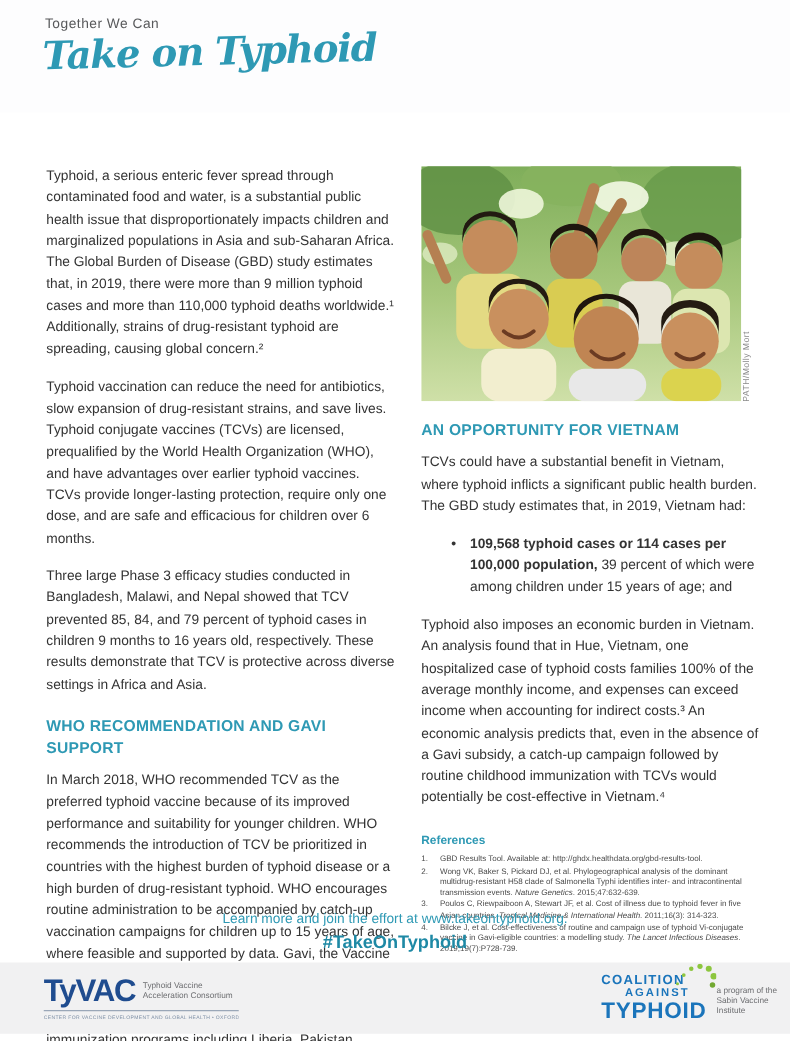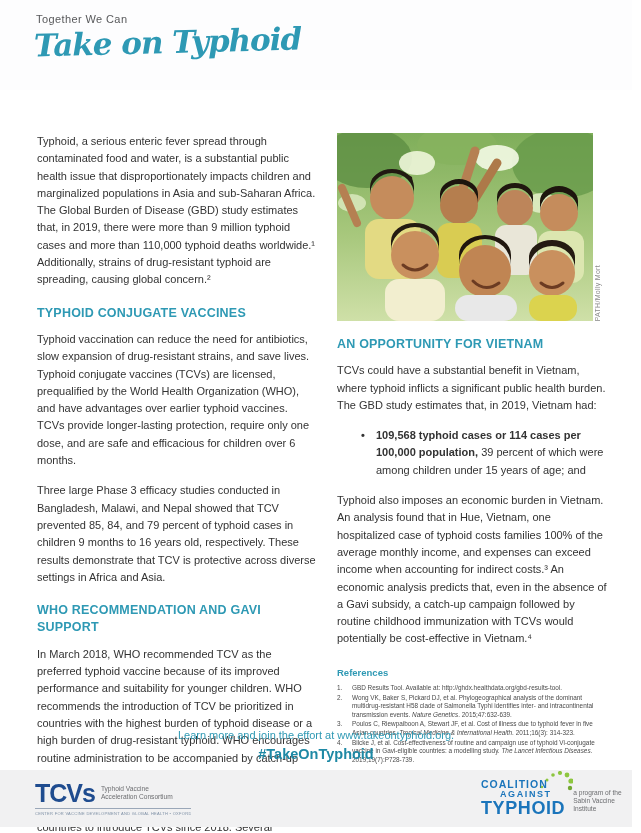--- a/index.html
+++ b/index.html
@@ -72,21 +72,20 @@
 <div class="page">
 
   <div class="hdr">
     <div class="tagline">Together We Can</div>
     <div class="script-logo">Take on Typhoid</div>
   </div>
 
 
   <div class="col col-left">
     <p>Typhoid, a serious enteric fever spread through contaminated food and water, is a substantial public health issue that disproportionately impacts children and marginalized populations in Asia and sub-Saharan Africa. The Global Burden of Disease (GBD) study estimates that, in 2019, there were more than 9 million typhoid cases and more than 110,000 typhoid deaths worldwide.¹ Additionally, strains of drug-resistant typhoid are spreading, causing global concern.²</p>
-    <h2 class="sec">TYPHOID CONJUGATE VACCINES</h2>
     <p>Typhoid vaccination can reduce the need for antibiotics, slow expansion of drug-resistant strains, and save lives. Typhoid conjugate vaccines (TCVs) are licensed, prequalified by the World Health Organization (WHO), and have advantages over earlier typhoid vaccines. TCVs provide longer-lasting protection, require only one dose, and are safe and efficacious for children over 6 months.</p>
     <p>Three large Phase 3 efficacy studies conducted in Bangladesh, Malawi, and Nepal showed that TCV prevented 85, 84, and 79 percent of typhoid cases in children 9 months to 16 years old, respectively. These results demonstrate that TCV is protective across diverse settings in Africa and Asia.</p>
     <h2 class="sec">WHO RECOMMENDATION AND GAVI SUPPORT</h2>
     <p>In March 2018, WHO recommended TCV as the preferred typhoid vaccine because of its improved performance and suitability for younger children. WHO recommends the introduction of TCV be prioritized in countries with the highest burden of typhoid disease or a high burden of drug-resistant typhoid. WHO encourages routine administration to be accompanied by catch-up vaccination campaigns for children up to 15 years of age, where feasible and supported by data. Gavi, the Vaccine Alliance has provided financial support for eligible countries to introduce TCVs since 2018. Several countries have already introduced TCV into their routine immunization programs including Liberia, Pakistan, Samoa, and Zimbabwe. More than 36 million children have been vaccinated with TCV.</p>
   </div>
 
   <div class="col col-right">
 
     <div class="photo-wrap">
       <svg width="256" height="188" viewBox="0 0 256 188">
@@ -187,21 +186,21 @@
     </div>
   </div>
 
   <div class="learn-more">Learn more and join the effort at www.takeontyphoid.org.</div>
   <div class="hashtag">#TakeOnTyphoid</div>
 
   <div class="band">
 
     <div class="tyvac">
       <div class="tyvac-row">
-        <div class="tyvac-name">TCVs</div>
+        <div class="tyvac-name">TyVAC</div>
         <div class="tyvac-sub">
           <div>Typhoid Vaccine</div>
           <div>Acceleration Consortium</div>
         </div>
       </div>
       <div class="tyvac-partners">CENTER FOR VACCINE DEVELOPMENT AND GLOBAL HEALTH • OXFORD VACCINE GROUP • PATH</div>
     </div>
 
     <div class="cat">
       <div class="cat-words">

